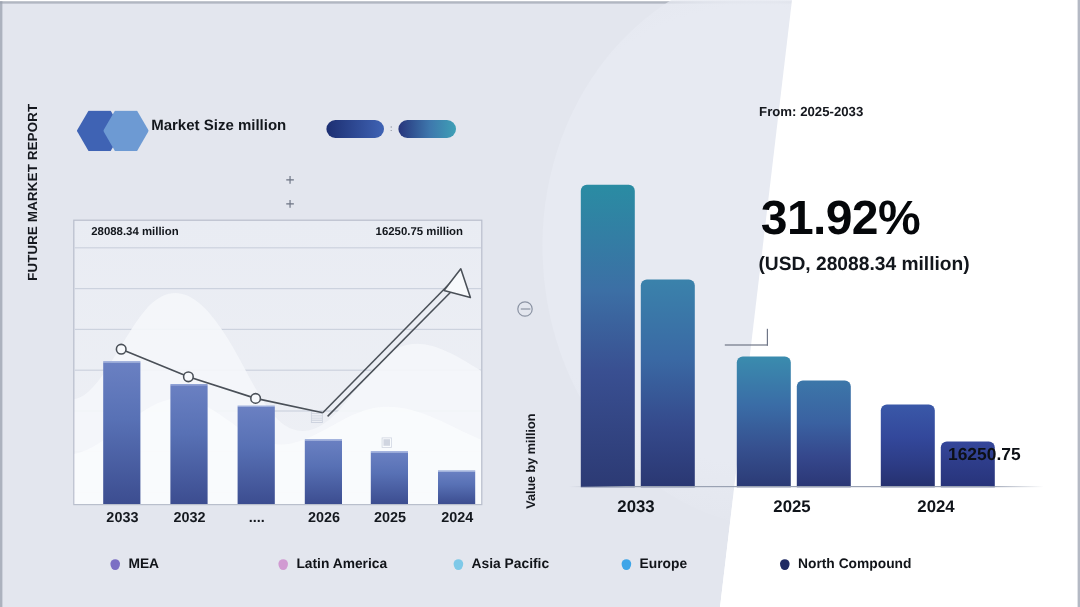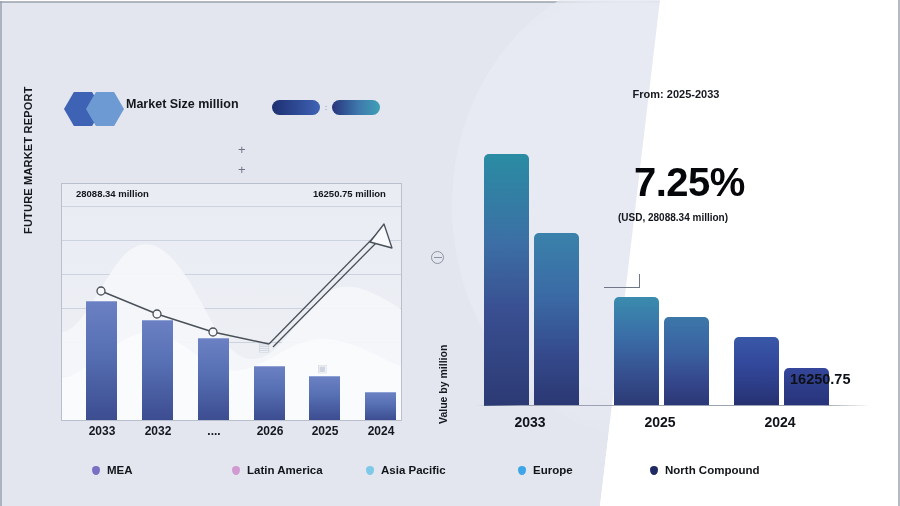--- a/index.html
+++ b/index.html
@@ -180,22 +180,22 @@
     position: absolute; left: 466px; top: 88px;
     width: 420px; text-align: center;
     font-size: 11px; font-weight: bold; color: #15181e;
   }
   .cagr-value {
     position: absolute; left: 634px; top: 160px;
     font-size: 40px; font-weight: bold; color: #05070a;
     letter-spacing: -.5px;
   }
   .cagr-note {
-    position: absolute; left: 618px; top: 212px;
-    font-size: 10px; font-weight: bold; color: #12161c;
+    position: absolute; left: 632px; top: 212px;
+    font-size: 16px; font-weight: bold; color: #12161c;
   }
   .chart-right {
     position: absolute; left: 462px; top: 140px;
     width: 420px; height: 290px;
   }
   .bar-r {
     position: absolute; bottom: 24px;
     border-radius: 5px 5px 0 0;
   }
   .rbaseline {
@@ -313,21 +313,21 @@
   <div class="xaxis-left">
     <span style="left:20px;  width:42px;">2033</span>
     <span style="left:76px;  width:42px;">2032</span>
     <span style="left:132px; width:42px;">....</span>
     <span style="left:188px; width:42px;">2026</span>
     <span style="left:243px; width:42px;">2025</span>
     <span style="left:299px; width:42px;">2024</span>
   </div>
 
   <div class="subtitle-right">From: 2025-2033</div>
-  <div class="cagr-value">7.25%</div>
+  <div class="cagr-value">31.92%</div>
   <div class="cagr-note">(USD, 28088.34 million)</div>
   <div class="bracket"></div>
 
   <div class="chart-right">
 
     <div class="bar-r" style="left:22px; width:45px; height:252px;
                 background:linear-gradient(180deg,#2a8ca3 0%,#3c6fa5 35%,#394f91 62%,#2c3a74 100%);"></div>
     <div class="bar-r" style="left:72px; width:45px; height:173px;
                 background:linear-gradient(180deg,#3a82ab 0%,#3a69a4 38%,#354a8c 70%,#2a3772 100%);"></div>
 
@@ -354,21 +354,21 @@
 
   <div class="legend-row">
     <div class="legend-item" style="left:92px;">
       <span class="legend-dot" style="background:#7b6fc4"></span>
       <span>MEA</span>
     </div>
     <div class="legend-item" style="left:232px;text-align:right;">
       <span class="legend-dot" style="background:#d19ad2"></span>
       <span>Latin America</span>
     </div>
-    <div class="legend-item" style="left:366px;">
+    <div class="legend-item" style="left:378px;">
       <span class="legend-dot" style="background:#7ec9e8"></span>
       <span>Asia Pacific</span>
     </div>
     <div class="legend-item" style="left:518px;">
       <span class="legend-dot" style="background:#3ea5e8"></span>
       <span>Europe</span>
     </div>
     <div class="legend-item" style="left:650px;">
       <span class="legend-dot" style="background:#1f2a63"></span>
       <span>North Compound</span>

